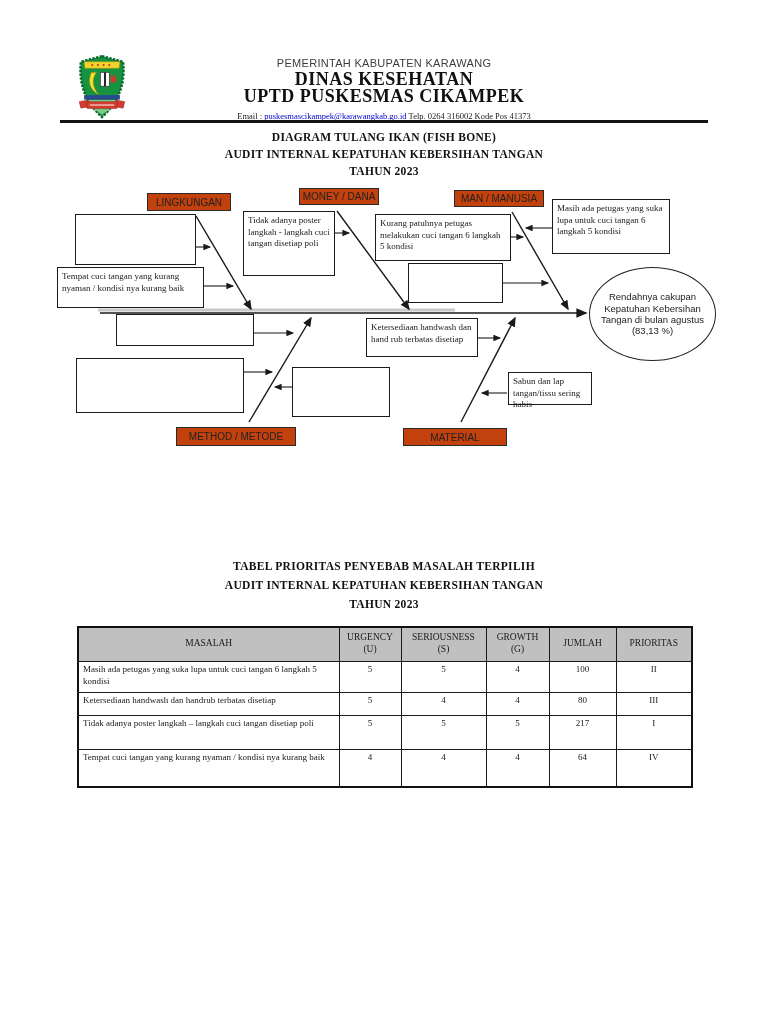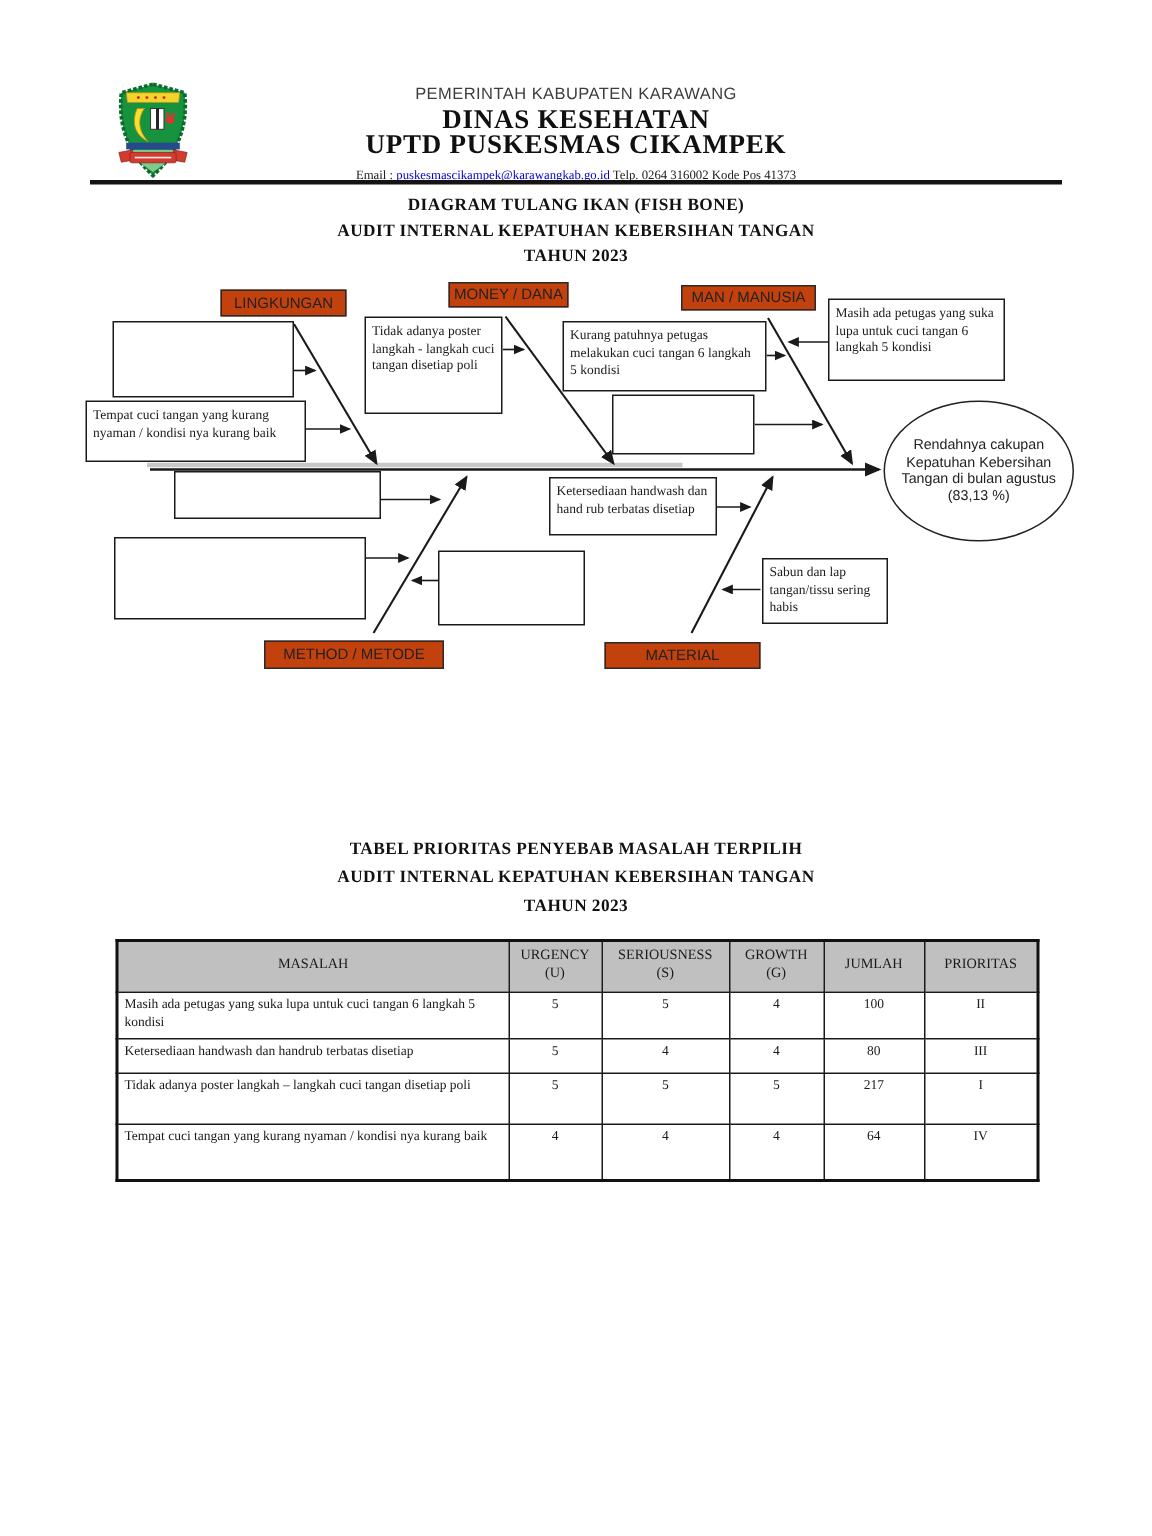--- a/index.html
+++ b/index.html
@@ -106,21 +106,21 @@
   <div class="abs cause" style="left:75px;top:214px;width:121px;height:51px;"></div>
   <div class="abs cause" style="left:57px;top:267px;width:147px;height:41px;">Tempat cuci tangan yang kurang nyaman / kondisi nya kurang baik</div>
   <div class="abs cause" style="left:243px;top:211px;width:92px;height:65px;">Tidak adanya poster langkah - langkah cuci tangan disetiap poli</div>
   <div class="abs cause" style="left:375px;top:214px;width:136px;height:47px;">Kurang patuhnya petugas melakukan cuci tangan 6 langkah 5 kondisi</div>
   <div class="abs cause" style="left:408px;top:263px;width:95px;height:40px;"></div>
   <div class="abs cause" style="left:552px;top:199px;width:118px;height:55px;">Masih ada petugas yang suka lupa untuk cuci tangan 6 langkah 5 kondisi</div>
   <div class="abs cause" style="left:116px;top:314px;width:138px;height:32px;"></div>
   <div class="abs cause" style="left:76px;top:358px;width:168px;height:55px;"></div>
   <div class="abs cause" style="left:292px;top:367px;width:98px;height:50px;"></div>
   <div class="abs cause" style="left:366px;top:318px;width:112px;height:39px;">Ketersediaan handwash dan hand rub terbatas disetiap</div>
-  <div class="abs cause" style="left:508px;top:372px;width:84px;height:44px;">Sabun dan lap tangan/tissu sering habis</div>
+  <div class="abs cause" style="left:508px;top:372px;width:84px;height:33px;">Sabun dan lap tangan/tissu sering habis</div>
 
   <div class="abs oval" style="left:589px;top:267px;width:127px;height:94px;padding:6px 10px;">Rendahnya cakupan Kepatuhan Kebersihan Tangan di bulan agustus (83,13 %)</div>
 
   <div class="abs centered doc-title" style="top:560px;">TABEL PRIORITAS PENYEBAB MASALAH TERPILIH</div>
   <div class="abs centered doc-title" style="top:579px;">AUDIT INTERNAL KEPATUHAN KEBERSIHAN TANGAN</div>
   <div class="abs centered doc-title" style="top:598px;">TAHUN 2023</div>
 
   <div class="abs" style="left:77px;top:626px;">
     <table class="prio">
       <colgroup>

